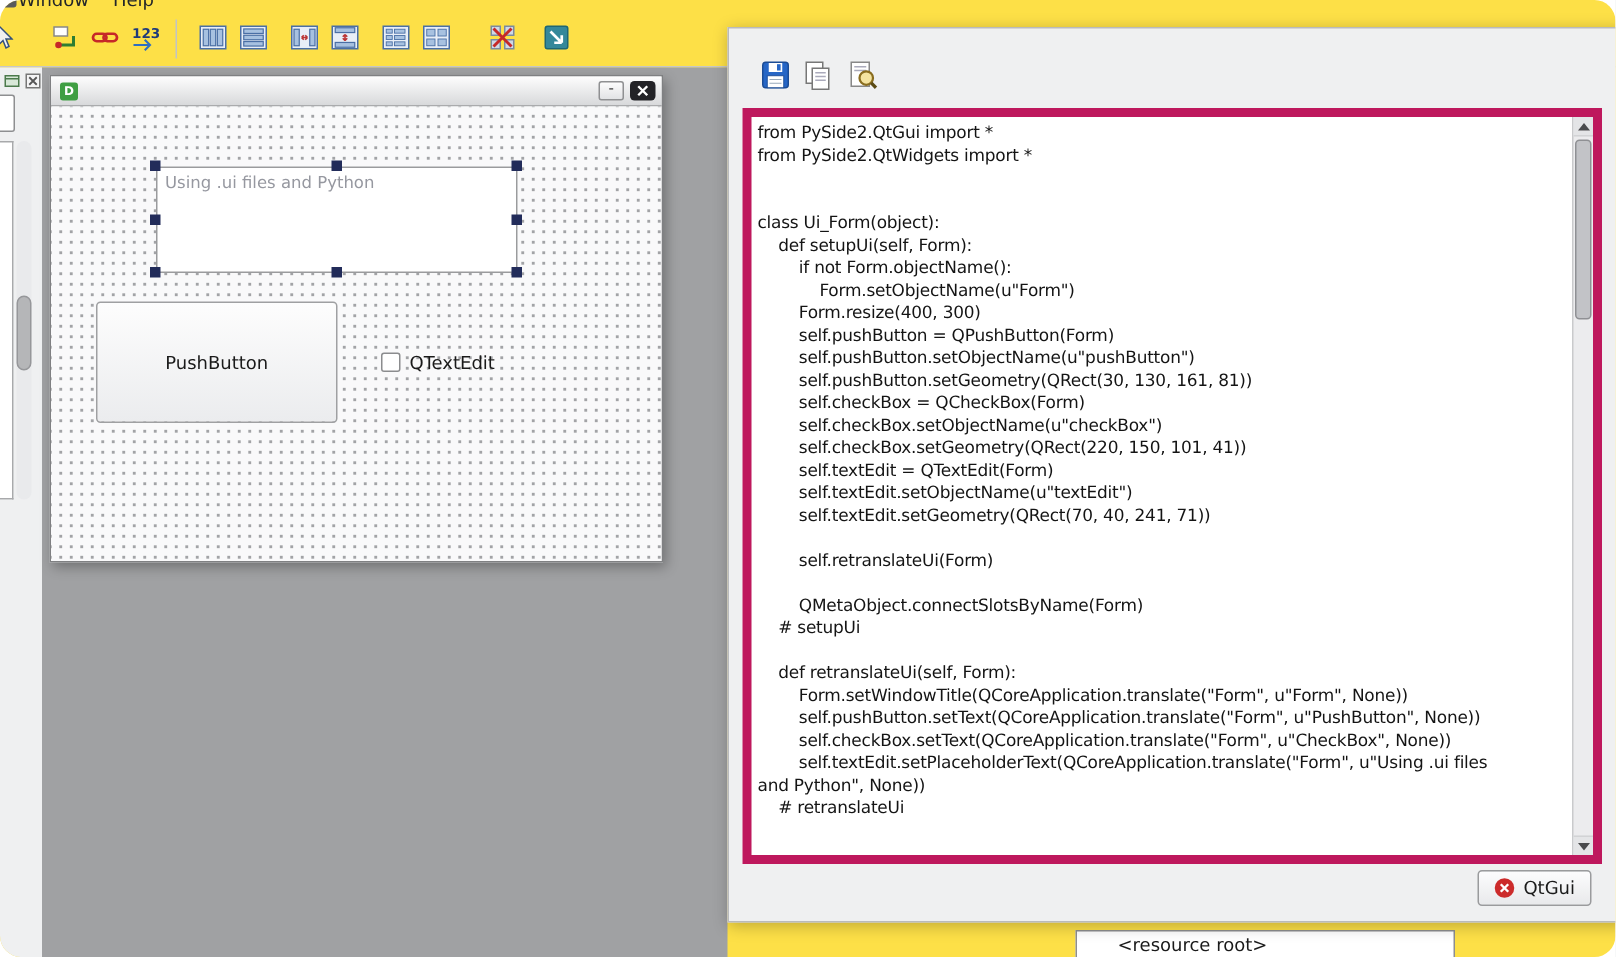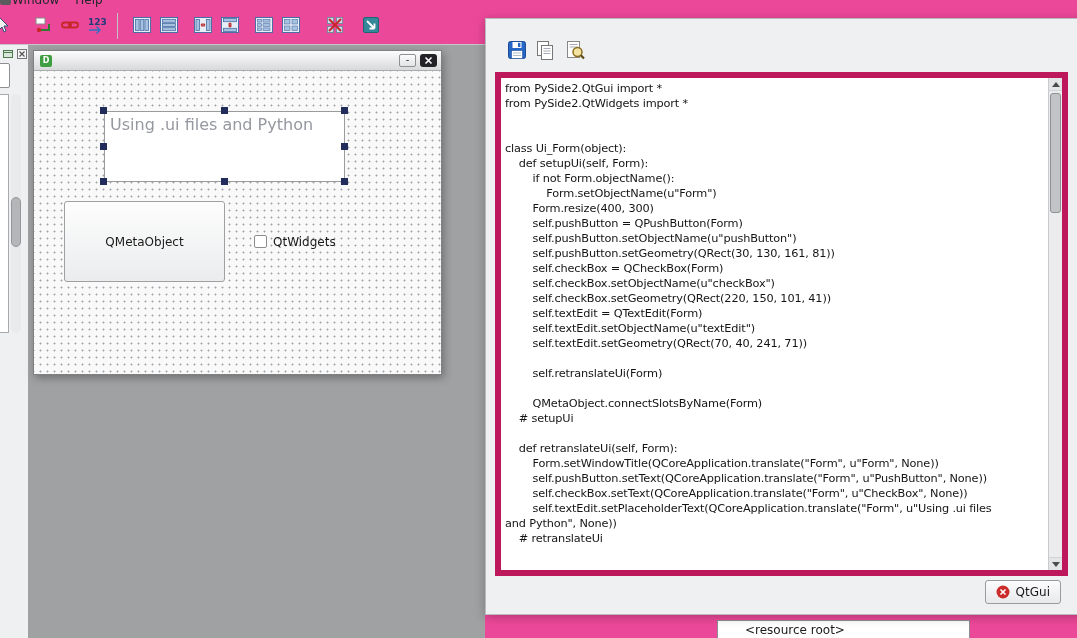--- a/index.html
+++ b/index.html
@@ -1,20 +1,20 @@
 <!DOCTYPE html>
 <html><head>
 <meta charset="utf-8">
 <style>
   * { margin:0; padding:0; box-sizing:border-box; }
   html,body { width:1077px; height:638px; }
   .app {
     position:relative; width:1077px; height:638px; overflow:hidden;
-    background:#ec4899; font-family:"DejaVu Sans","Liberation Sans",sans-serif;
-    font-size:12px; color:#1a1a1a; cursor:default;
+    background:#fde047; font-family:"DejaVu Sans","Liberation Sans",sans-serif;
+    font-size:12px; color:#1a1a1a; cursor:default;border-radius:14px;
   }
 
   
   .menubar { position:absolute; top:-9px; left:8px; display:flex; gap:8px; }
   .menu-item { padding:2px 4px; font-size:12px; color:#232629; }
   .win-ico { position:absolute; top:-6px; left:0; width:11px; height:11px; background:#5a5b5d; border-radius:2px; }
 
   
   .toolbar { position:absolute; top:8px; left:0; width:1077px; height:36px; }
   .tb-btn { position:absolute; top:4px; width:26px; height:26px; display:flex; align-items:center; justify-content:center; border-radius:3px; }
@@ -42,21 +42,21 @@
   .fw-btn-close { width:17px; height:13px; border-radius:3px; background:#232327; display:flex; align-items:center; justify-content:center; }
   .fw-canvas {
     position:relative; width:407px; height:303px;
     background-color:#f9f9fa;
     background-image:radial-gradient(circle,#a2a3a6 0.9px,transparent 1.1px);
     background-size:7px 7px; background-position:3px 3px;
   }
 
   
   .w-textedit { position:absolute; left:70px; top:40px; width:241px; height:71px; background:#fff; border:1px solid #9a9b9d; }
-  .w-placeholder { display:block; padding:3px 5px; color:#9698a0; font-size:16px; }
+  .w-placeholder { display:block; padding:3px 5px; color:#9698a0; font-size:11px; }
   .sel-handle { position:absolute; width:7px; height:7px; background:#222c5a; }
   .w-pushbutton { position:absolute; left:30px; top:130px; width:161px; height:81px; border:1px solid #9fa0a2; border-radius:3px; background:linear-gradient(#fdfdfd,#ebecee); display:flex; align-items:center; justify-content:center; font-size:12px; }
   .w-checkbox { position:absolute; left:220px; top:150px; width:101px; height:41px; display:flex; align-items:center; gap:6px; }
   .cb-indicator { width:13px; height:13px; background:#fff; border:1px solid #8b8c8e; border-radius:2px; }
 
   
   .dialog { position:absolute; left:485px; top:18px; width:600px; height:597px; background:#eff0f1; border:1px solid #b9babc; box-shadow:0 2px 10px rgba(0,0,0,.25); z-index:5; }
   .dlg-btn { position:absolute; top:18px; width:26px; height:26px; display:flex; align-items:center; justify-content:center; }
   .code-wrap { position:absolute; left:9px; top:53px; width:573px; height:504px; background:#fff; border:6px solid #be185d; }
   .code-text {
@@ -221,24 +221,24 @@
           <span class="w-placeholder">Using .ui files and Python</span>
         </div>
         <span class="sel-handle" style="left:66px; top:36px"></span>
         <span class="sel-handle" style="left:187px; top:36px"></span>
         <span class="sel-handle" style="left:307px; top:36px"></span>
         <span class="sel-handle" style="left:66px; top:72px"></span>
         <span class="sel-handle" style="left:307px; top:72px"></span>
         <span class="sel-handle" style="left:66px; top:107px"></span>
         <span class="sel-handle" style="left:187px; top:107px"></span>
         <span class="sel-handle" style="left:307px; top:107px"></span>
-        <div class="w-pushbutton">QMetaObject</div>
+        <div class="w-pushbutton">PushButton</div>
         <div class="w-checkbox">
           <span class="cb-indicator"></span>
-          <span>QtWidgets</span>
+          <span>QTextEdit</span>
         </div>
       </div>
     </div>
   </div>
 
   <div class="dialog">
     <div class="dlg-btn" style="left:18px">
       <svg width="22" height="22">
         <rect x="2.5" y="2.5" width="17" height="17" rx="2" fill="#2666c6" stroke="#1b4c96"></rect>
         <rect x="6.5" y="3" width="9" height="6" fill="#fff"></rect>

